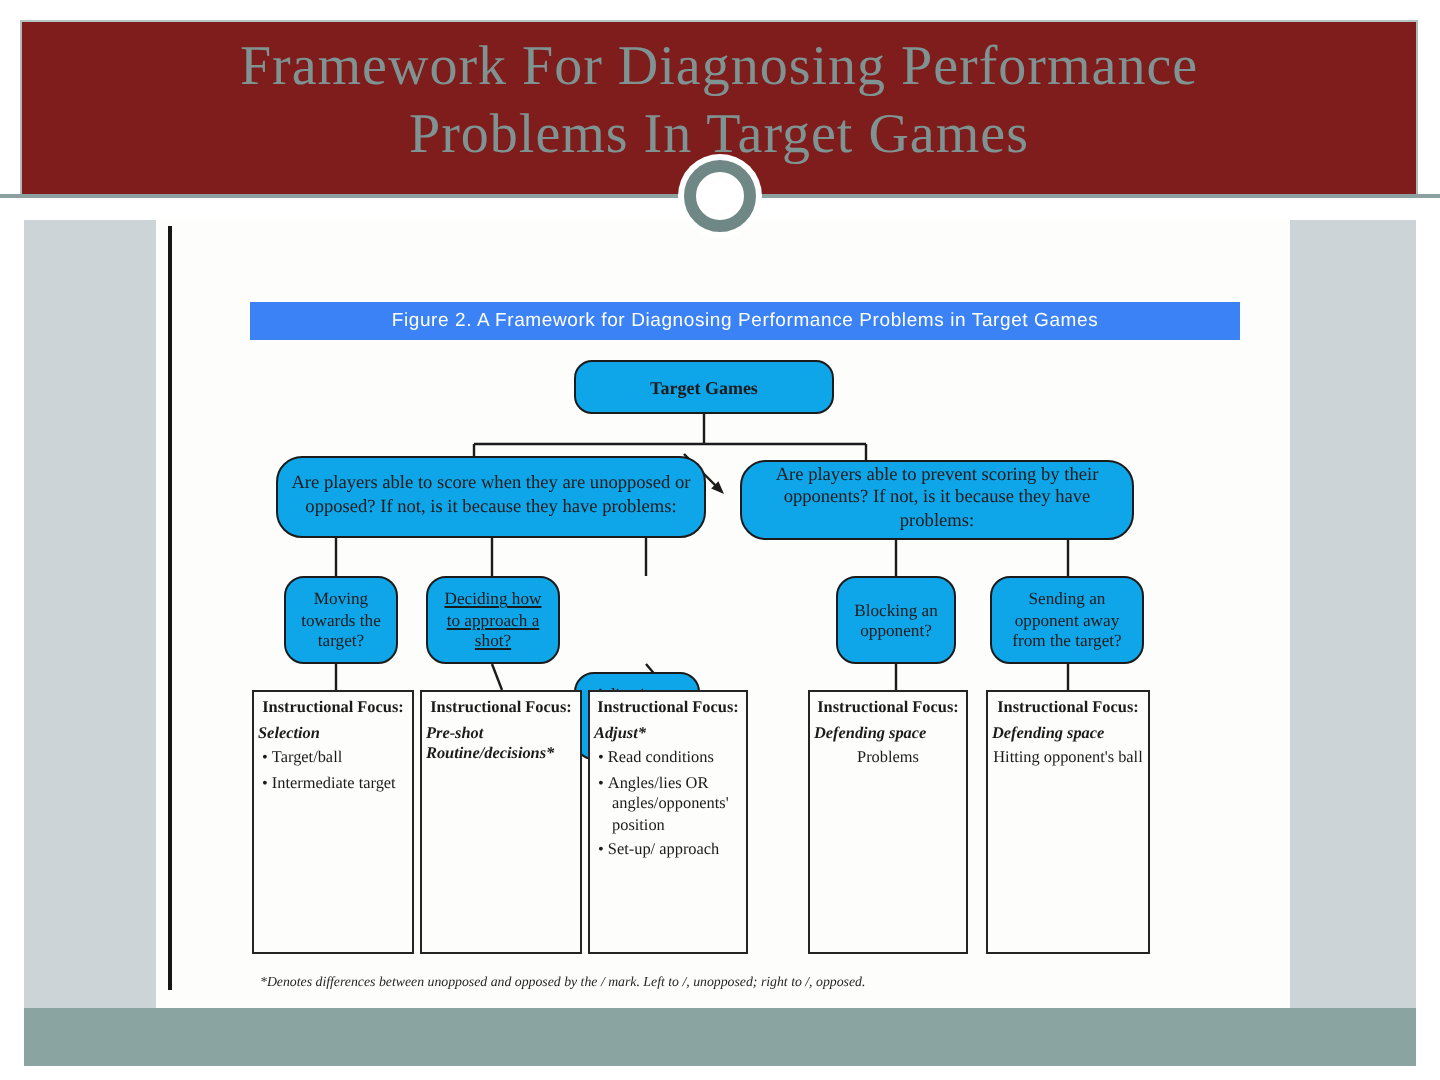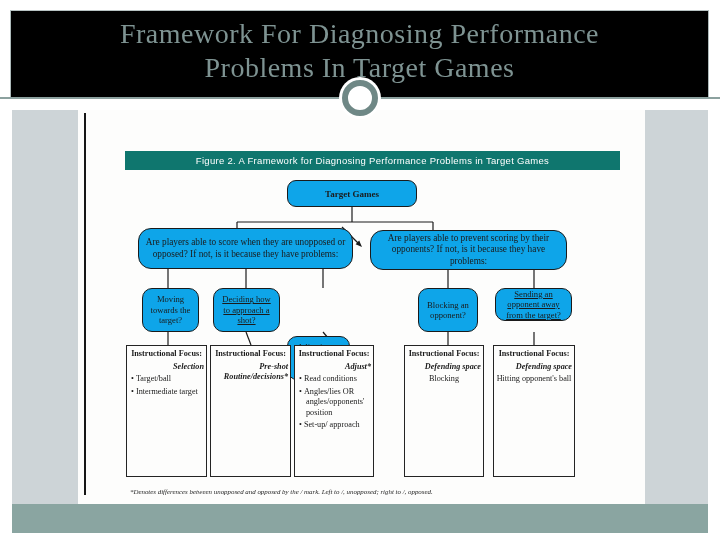--- a/index.html
+++ b/index.html
@@ -1,59 +1,59 @@
 <!DOCTYPE html>
 <html><head>
 <meta charset="utf-8">
 <style>
   html,body{margin:0;padding:0;background:#ffffff;}
   .canvas{position:relative;width:720px;height:540px;background:#ffffff;overflow:hidden;
           font-family:"Liberation Serif", serif;}
 
   
-  .title-area{position:absolute;left:10px;top:10px;width:699px;height:87px;background:#000000;
+  .title-area{position:absolute;left:10px;top:10px;width:699px;height:87px;background:#7f1d1d;
               border-top:1px solid #b7c2c2;border-left:1px solid #aebbbb;border-right:1px solid #aebbbb;
               text-align:center;padding-top:6px;box-sizing:border-box;}
   .title-line{font-size:28px;line-height:34px;color:#7e9392;letter-spacing:.5px;}
   .divider{position:absolute;left:0;top:97px;width:720px;height:2px;background:#8ca19f;}
   .band{position:absolute;left:12px;top:110px;width:696px;height:394px;background:#cdd4d7;}
   .accent-bar{position:absolute;left:12px;top:504px;width:696px;height:29px;background:#8aa5a1;}
   .ring{position:absolute;left:342px;top:80px;width:24px;height:24px;border-radius:50%;
         background:#fff;border:6px solid #6f8886;box-shadow:0 0 0 3px #ffffff;z-index:6;}
 
   
   .page{position:absolute;left:78px;top:110px;width:567px;height:394px;background:#fdfdfc;z-index:3;
         color:#1b1b1b;}
   .scanline{position:absolute;left:6px;top:3px;width:2px;height:382px;background:#161616;}
-  .caption-bar{position:absolute;left:47px;top:41px;width:495px;height:19px;background:#0f766e;
+  .caption-bar{position:absolute;left:47px;top:41px;width:495px;height:19px;background:#3b82f6;
                color:#ffffff;font-family:"Liberation Sans", sans-serif;font-size:9.5px;line-height:19px;
                text-align:center;letter-spacing:.3px;}
   .node{position:absolute;border:1.4px solid #1b1b1b;border-radius:10px;background:#0ea5e9;
         display:flex;align-items:center;justify-content:center;text-align:center;
         box-sizing:border-box;padding:2px 6px;}
   .root-box{left:209px;top:70px;width:130px;height:27px;font-weight:bold;font-size:9px;border-radius:9px;}
   .q-box{font-size:9.3px;line-height:1.25;border-radius:13px;}
   .q-left{left:60px;top:118px;width:215px;height:41px;}
   .q-right{left:292px;top:120px;width:197px;height:40px;}
   .p-box{font-size:8.6px;line-height:1.22;}
   .p1{left:64px;top:178px;width:57px;height:44px;}
   .p2{left:135px;top:178px;width:67px;height:44px;text-decoration:underline;}
   .p3{left:209px;top:178px;width:63px;height:44px;margin-top:48px;}
   .p4{left:340px;top:178px;width:60px;height:44px;}
-  .p5{left:417px;top:178px;width:77px;height:33px;text-decoration:underline;}
+  .p5{left:417px;top:178px;width:77px;height:44px;}
 
   .col{position:absolute;top:235px;height:132px;border:1px solid #242424;background:#fdfdfc;
        box-sizing:border-box;padding:3px 2px;font-size:8.2px;line-height:1.28;}
   .c1{left:48px;width:81px;}
   .c2{left:132px;width:81px;}
   .c3{left:216px;width:80px;}
   .c4{left:326px;width:80px;}
   .c5{left:415px;width:82px;}
   .col-header{font-weight:bold;text-align:center;}
-  .col-subhead{font-weight:bold;font-style:italic;text-align:right;margin:2px 0 2px 0;}
+  .col-subhead{font-weight:bold;font-style:italic;text-align:left;margin:2px 0 2px 0;}
   .col-bullets{list-style:none;margin:0;padding:0 1px 0 9px;text-align:left;}
   .col-bullets li{text-indent:-7px;margin-bottom:2px;}
   .col-bullets li::before{content:"\2022\00a0";}
   .col-plain{text-align:center;margin-top:1px;}
 
   .footnote{position:absolute;left:52px;top:378px;width:492px;font-style:italic;font-size:6.9px;
             color:#242424;}
   .connectors{position:absolute;left:0;top:0;width:567px;height:394px;pointer-events:none;}
 </style>
 </head>
@@ -128,21 +128,21 @@
       <ul class="col-bullets">
         <li>Read conditions</li>
         <li>Angles/lies OR angles/opponents' position</li>
         <li>Set-up/ approach</li>
       </ul>
     </div>
 
     <div class="col c4">
       <div class="col-header">Instructional Focus:</div>
       <div class="col-subhead">Defending space</div>
-      <div class="col-plain">Blocking</div>
+      <div class="col-plain">Problems</div>
     </div>
 
     <div class="col c5">
       <div class="col-header">Instructional Focus:</div>
       <div class="col-subhead">Defending space</div>
       <div class="col-plain">Hitting opponent's ball</div>
     </div>
 
     <div class="footnote">*Denotes differences between unopposed and opposed by the / mark. Left to /,  unopposed; right to /, opposed.</div>
   </div>

